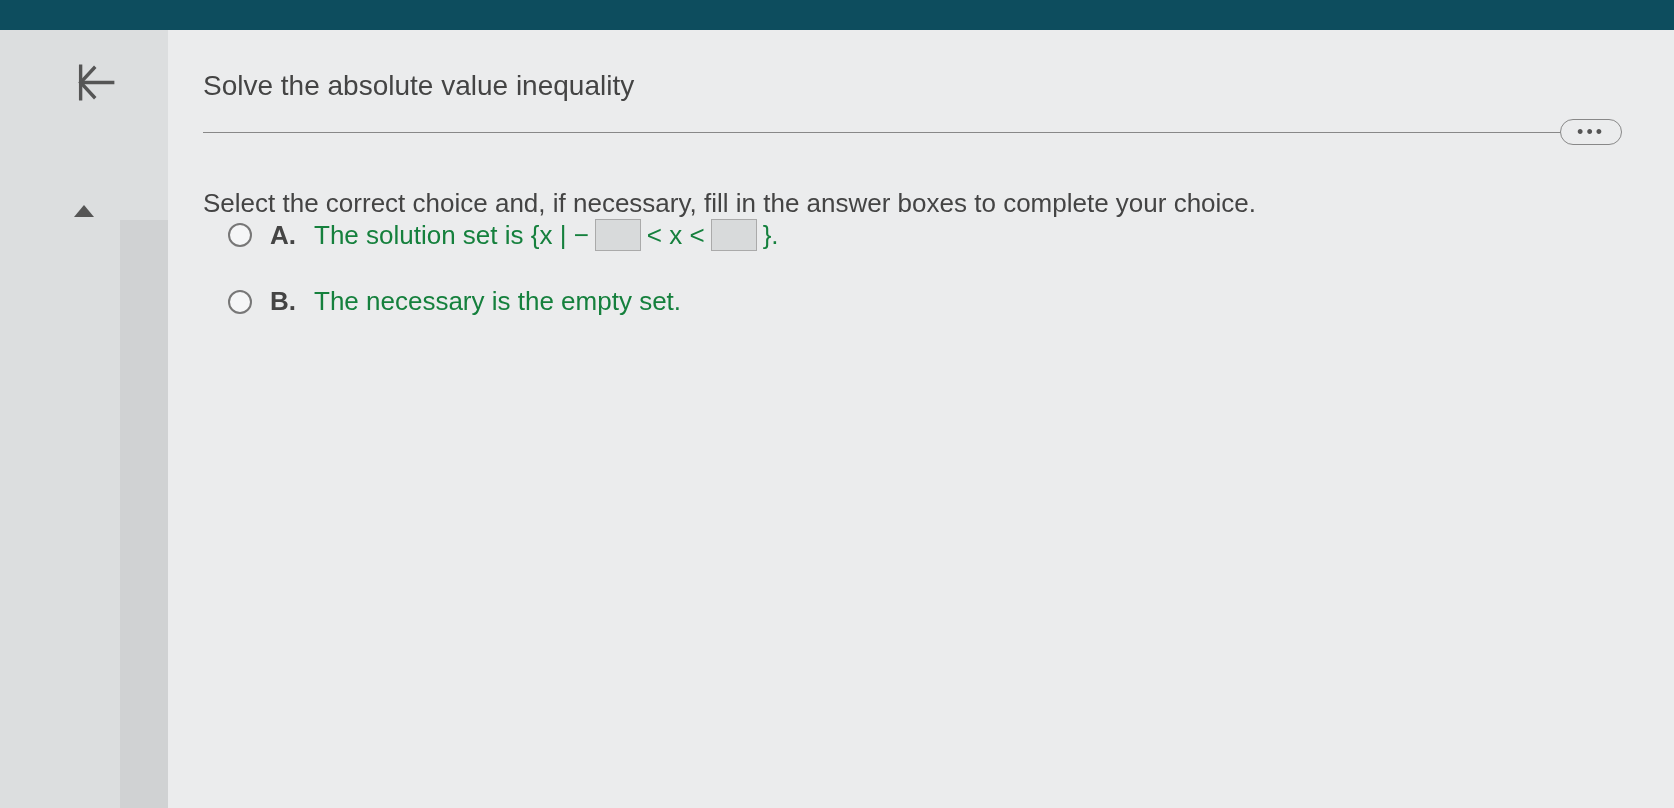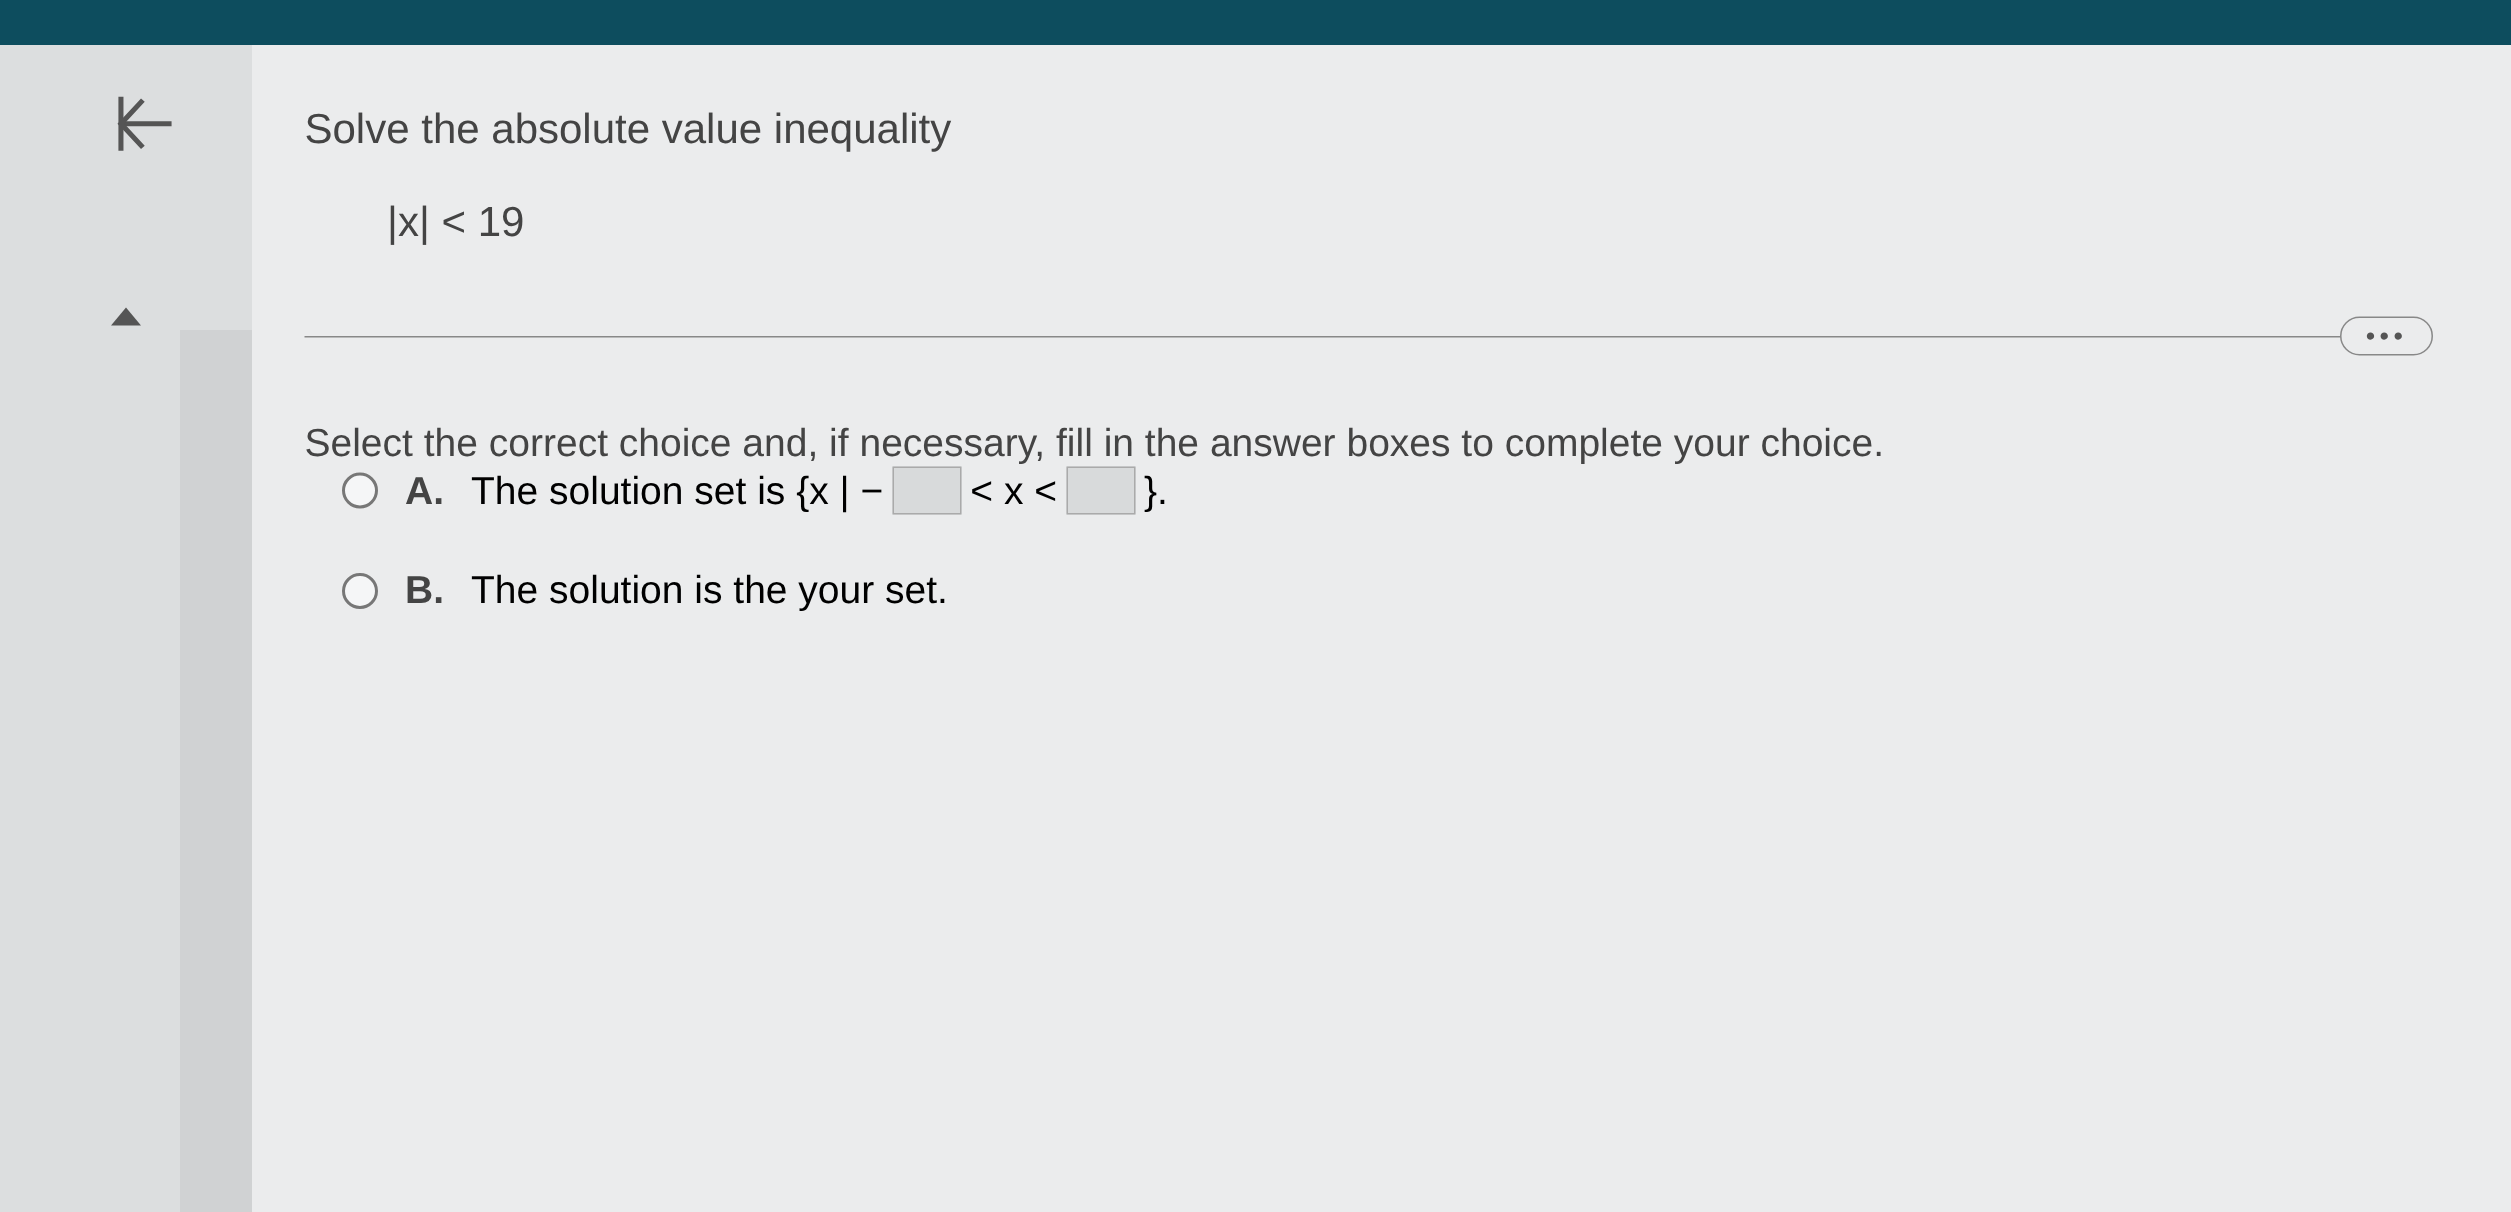--- a/index.html
+++ b/index.html
@@ -117,21 +117,21 @@
       background: #f5f6f7;
     }
     .choice-letter {
       font-size: 26px;
       font-weight: bold;
       color: #444;
       margin-right: 18px;
     }
     .choice-text {
       font-size: 26px;
-      color: #000000;
+      color: #15803d;
       display: flex;
       align-items: center;
       justify-content: center;
     }
     .answer-box {
       display: inline-block;
       width: 46px;
       height: 32px;
       background: #d8dadb;
       border: 1px solid #aaa;
@@ -155,21 +155,20 @@
       </svg>
     </div>
     <div class="scroll-arrow"></div>
     <div class="scroll-track"></div>
   </div>
 
   <div class="content-area">
 
     <div class="question-prompt">Solve the absolute value inequality</div>
 
-    <div class="equation">|x| &lt; 19</div>
 
     <div class="divider-line">
       <div class="ellipsis-badge">•••</div>
     </div>
 
     <div class="instruction-text">Select the correct choice and, if necessary, fill in the answer boxes to complete your choice.</div>
 
     <div class="choices">
 
       <div class="choice-row">
@@ -180,19 +179,19 @@
           <span class="answer-box"></span>
           <span> &lt; x &lt; </span>
           <span class="answer-box"></span>
           <span>}.</span>
         </span>
       </div>
 
       <div class="choice-row">
         <div class="radio-circle"></div>
         <span class="choice-letter">B.</span>
-        <span class="choice-text">The solution is the your set.</span>
+        <span class="choice-text">The necessary is the empty set.</span>
       </div>
 
     </div>
 
   </div>
 </div>
 
 </body></html>

